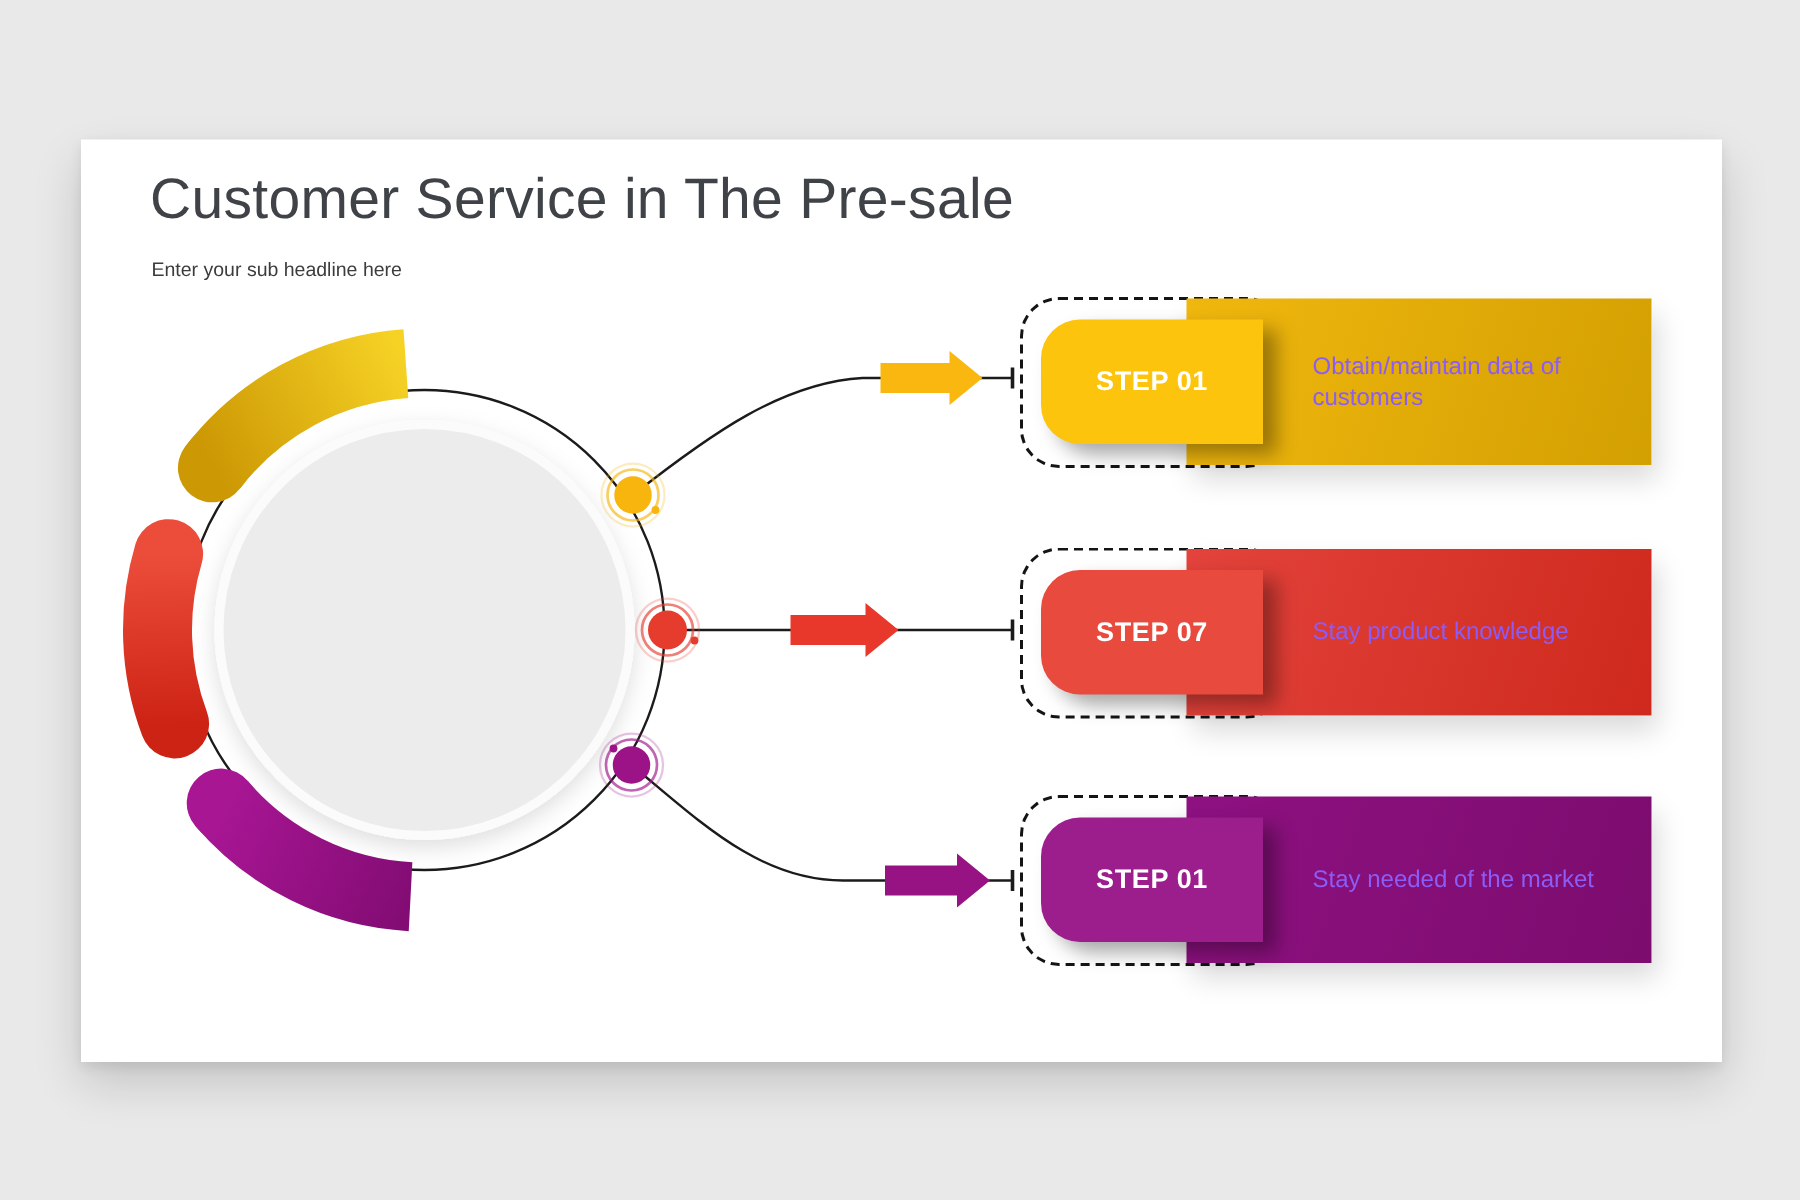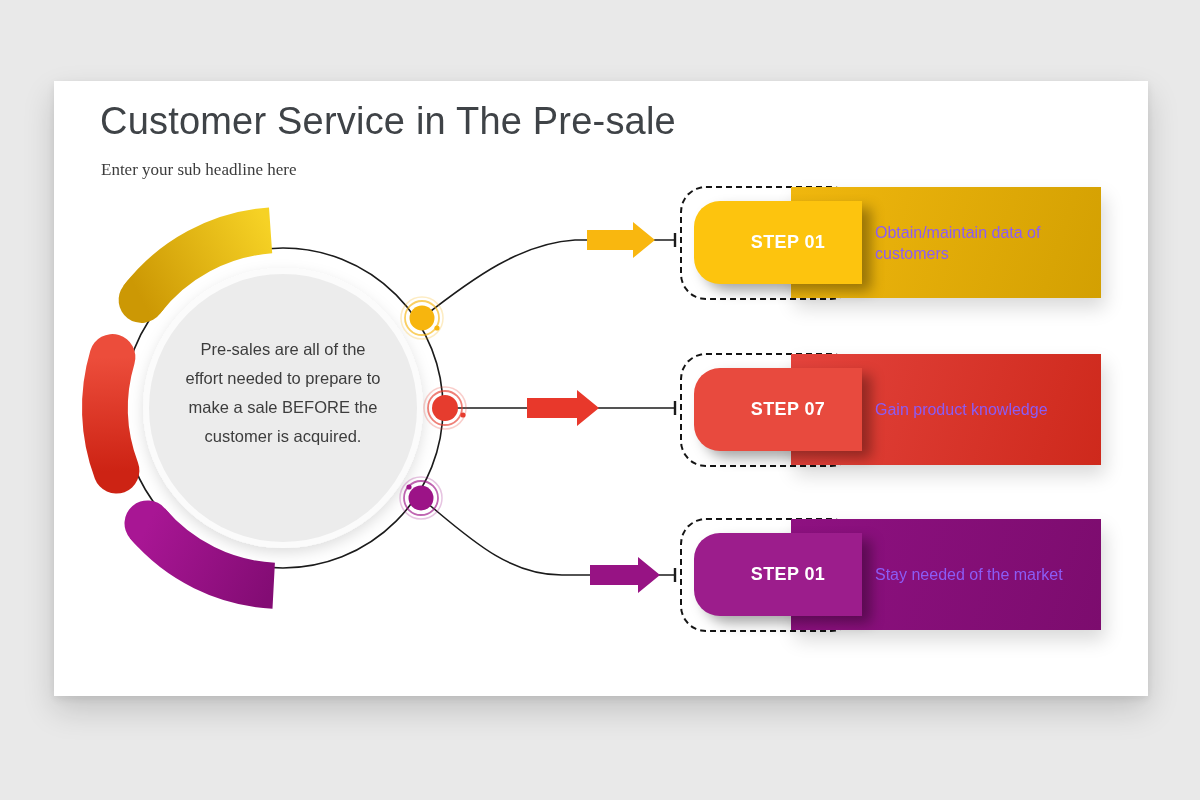--- a/index.html
+++ b/index.html
@@ -2,31 +2,31 @@
 <html><head>
 <meta charset="utf-8">
 <style>
   html,body{margin:0;padding:0;}
   body{
     width:1200px;height:800px;position:relative;overflow:hidden;
     background:#e9e9e9;
     font-family:"Liberation Sans",sans-serif;
   }
   .slide{
-    position:absolute;left:54px;top:81px;width:1094px;height:615px;
+    position:absolute;left:54px;top:93px;width:1094px;height:615px;
     background:#ffffff;
     box-shadow:0 14px 30px rgba(0,0,0,.16), 0 3px 8px rgba(0,0,0,.08);
   }
   .title{
     position:absolute;left:46px;top:19px;margin:0;
     font-size:38px;font-weight:400;color:#3f4347;letter-spacing:.2px;
   }
   .subtitle{
     position:absolute;left:47px;top:79px;margin:0;
-    font-size:17px;color:#3c3c3c;font-family:Liberation Serif, serif;
+    font-size:13px;color:#3c3c3c;
   }
   svg.hub{position:absolute;left:0;top:0;width:1094px;height:615px;}
   .center-text{
     position:absolute;left:99px;top:254px;width:260px;
     text-align:center;font-size:16.5px;line-height:29px;color:#3d3d3d;
   }
   
   .card .dashed{
     position:absolute;left:626px;width:173px;height:110px;
     border:2.5px dashed #141414;border-radius:26px;z-index:1;
@@ -35,21 +35,21 @@
     position:absolute;left:737px;width:310px;height:111px;z-index:2;
     background:linear-gradient(108deg,var(--bar-from),var(--bar-to));
     box-shadow:4px 10px 18px rgba(0,0,0,.15);
   }
   .card .label{
     position:absolute;left:640px;width:148px;height:83px;z-index:3;
     background:var(--label-color);
     border-radius:26px 0 0 26px;
     box-shadow:9px 7px 13px rgba(0,0,0,.35);
     display:flex;align-items:center;justify-content:center;
-    color:#fff;font-weight:bold;font-size:18px;letter-spacing:.4px;padding-left:20px;
+    color:#fff;font-weight:bold;font-size:18px;letter-spacing:.4px;
   }
   .card .desc{
     position:absolute;left:821px;width:215px;z-index:3;
     display:flex;align-items:center;
     color:#8b5cf6;font-size:16px;line-height:21px;white-space:pre-line;
   }
   .card1 .dashed{top:105px}.card1 .bar{top:106px}.card1 .label{top:120px}.card1 .desc{top:106px;height:111px}
   .card2 .dashed{top:272px}.card2 .bar{top:273px}.card2 .label{top:287px}.card2 .desc{top:273px;height:111px}
   .card3 .dashed{top:437px}.card3 .bar{top:438px}.card3 .label{top:452px}.card3 .desc{top:438px;height:111px}
 </style>
@@ -124,40 +124,34 @@
       <circle cx="409" cy="334" r="2.6" fill="#e63c2e"></circle>
     </g>
     <g>
       <circle cx="367" cy="417" r="21" fill="none" stroke-width="1.5" opacity="0.25" stroke="#9c1387"></circle>
       <circle cx="367" cy="417" r="17" fill="none" stroke-width="1.8" opacity="0.65" stroke="#9c1387"></circle>
       <circle cx="367" cy="417" r="12.5" fill="#9c1387"></circle>
       <circle cx="355" cy="406" r="2.6" fill="#9c1387"></circle>
     </g>
   </svg>
 
-  <div class="center-text">
-    <div>Pre-sales are all of the</div>
-    <div>effort needed to prepare to</div>
-    <div>make a sale BEFORE the</div>
-    <div>customer is acquired.</div>
-  </div>
 
   <div class="card card1" style="--label-color: #fdc40e; --bar-from: #f0b70e; --bar-to: #d3a002;">
     <div class="dashed"></div>
     <div class="bar"></div>
     <div class="label">STEP 01</div>
     <div class="desc">Obtain/maintain data of
 customers</div>
   </div>
 
   <div class="card card2" style="--label-color: #e84a3e; --bar-from: #e3433c; --bar-to: #ce291c;">
     <div class="dashed"></div>
     <div class="bar"></div>
     <div class="label">STEP 07</div>
-    <div class="desc">Gain product knowledge</div>
+    <div class="desc">Stay product knowledge</div>
   </div>
 
   <div class="card card3" style="--label-color: #9c1d8c; --bar-from: #8e1181; --bar-to: #7c0c6e;">
     <div class="dashed"></div>
     <div class="bar"></div>
     <div class="label">STEP 01</div>
     <div class="desc">Stay needed of the market</div>
   </div>
 
 </div>

